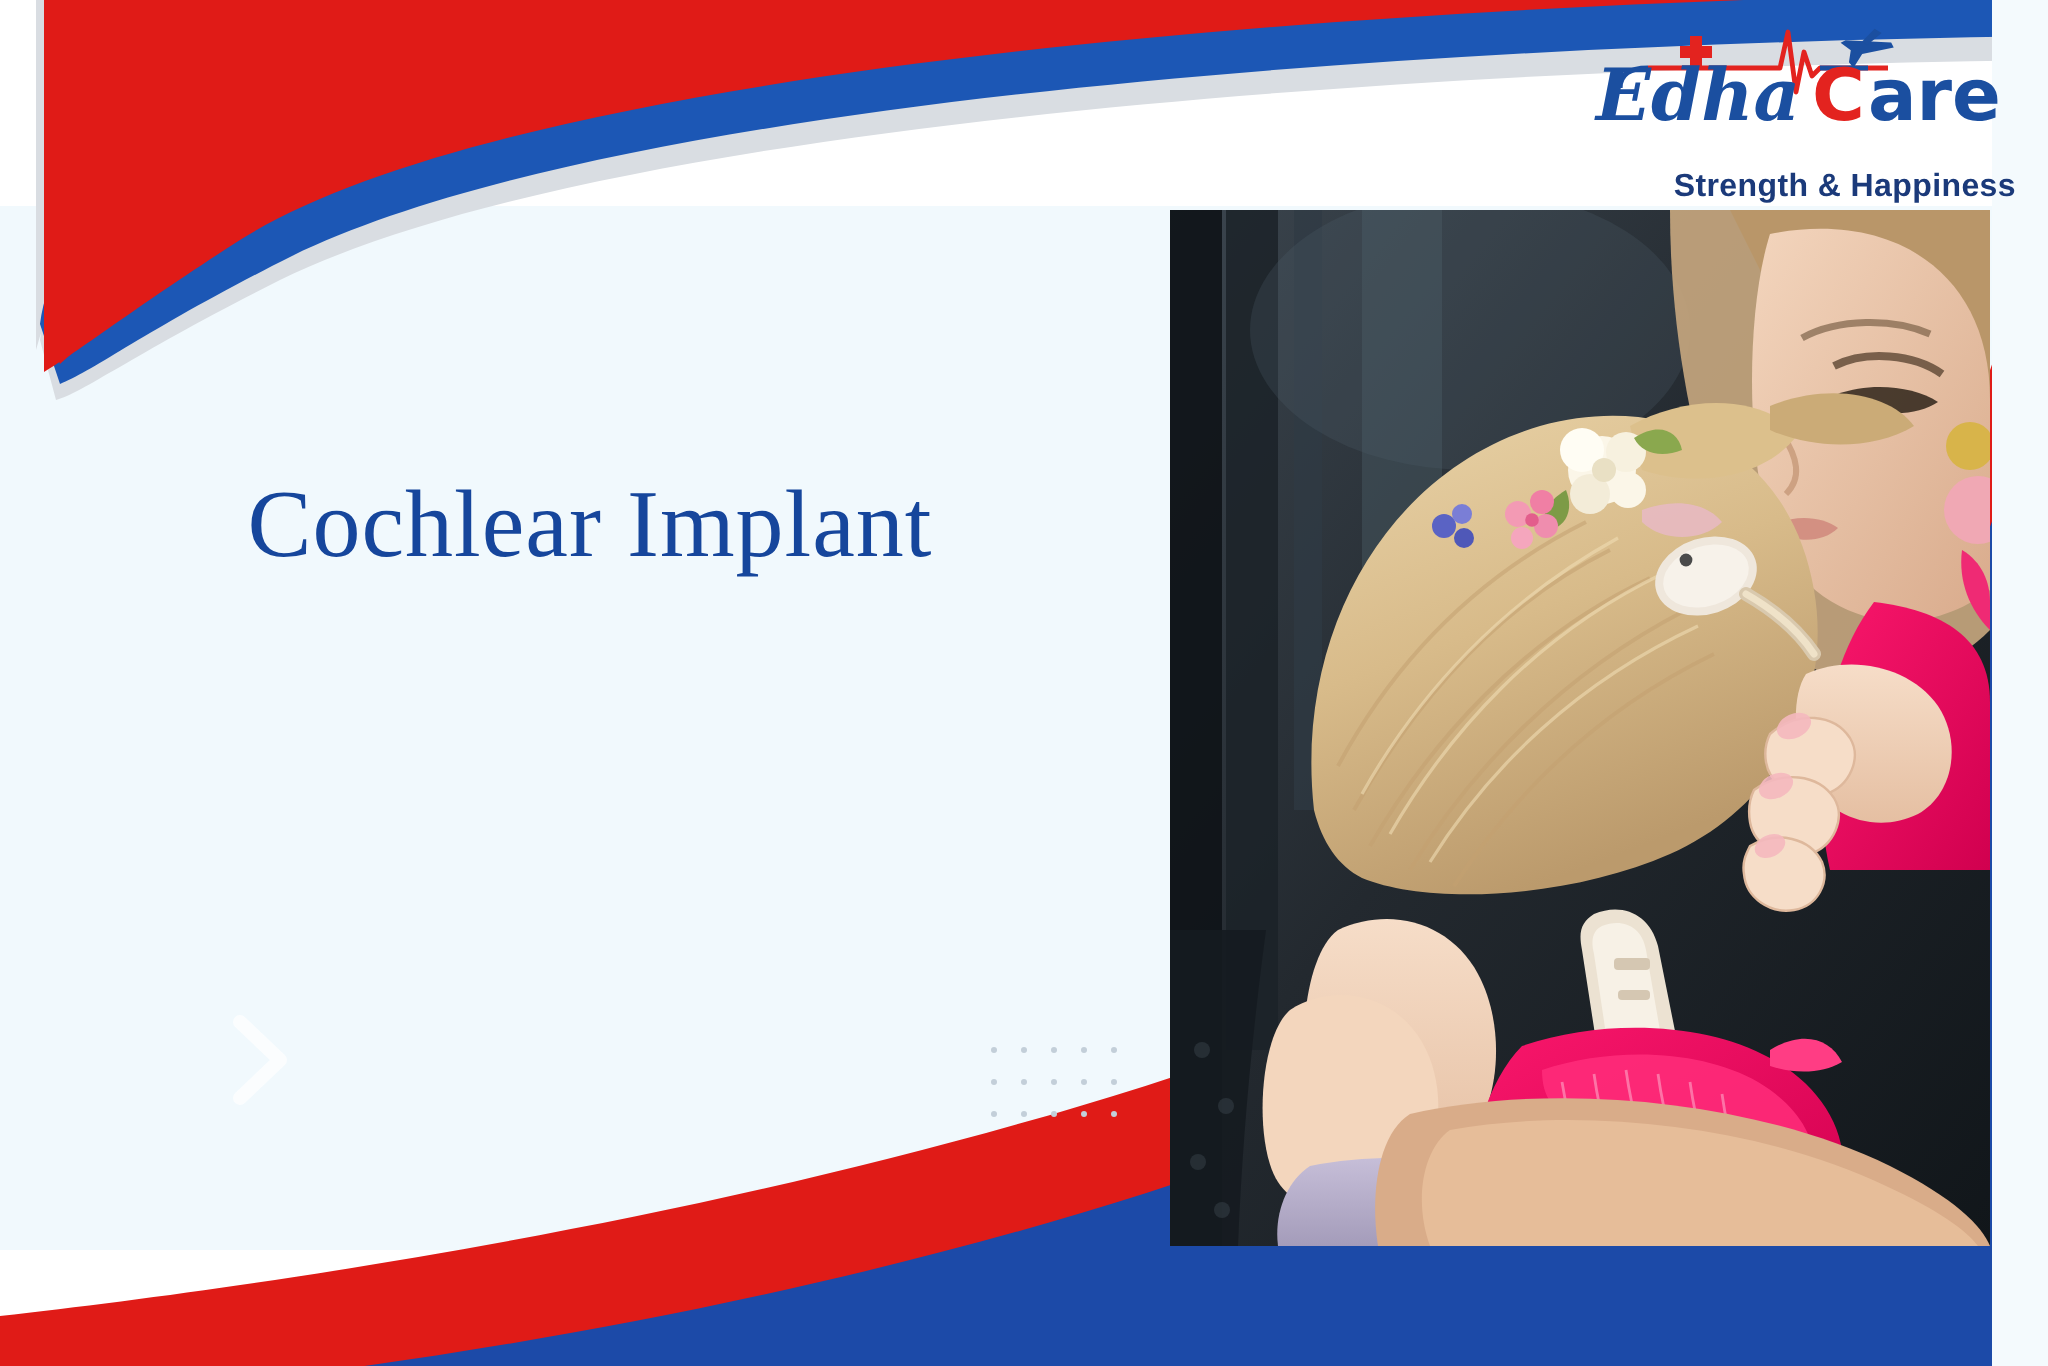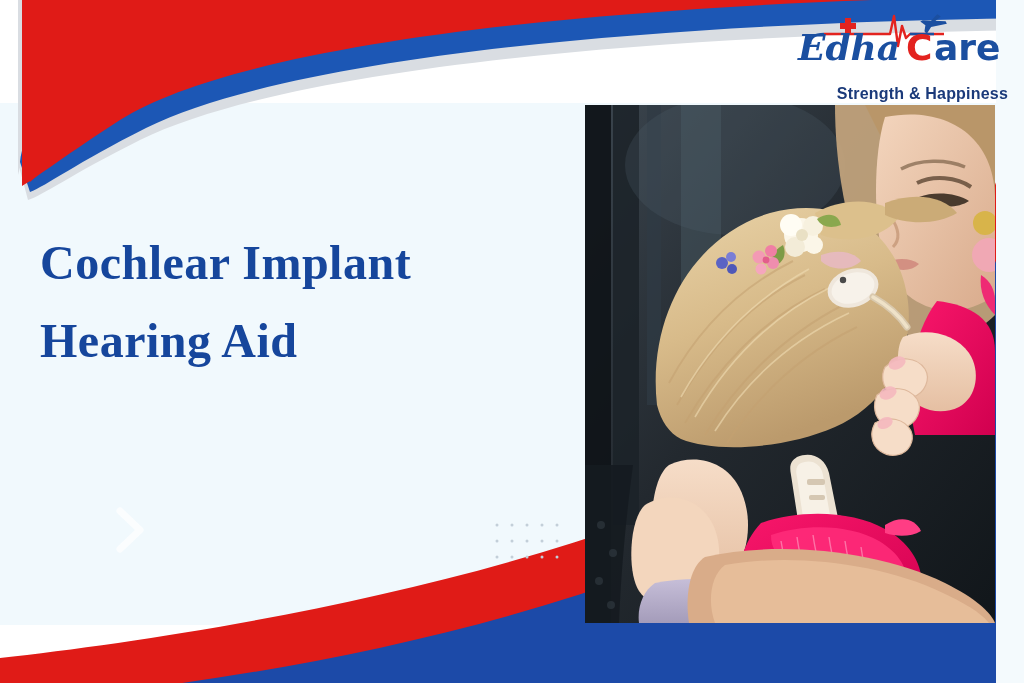--- a/index.html
+++ b/index.html
@@ -84,22 +84,23 @@
     letter-spacing: 0.2px;
     white-space: nowrap;
   }
 
   
   .headline {
     position: absolute;
     left: 40px;
     top: 238px;
     width: 510px;
+    text-align: center;
     font-family: "Liberation Serif", "DejaVu Serif", serif;
-    font-weight: bold;
+    font-weight: normal;
   }
   .hl-line1 {
     font-size: 48px;
     line-height: 1.05;
     color: #16469c;
     letter-spacing: 0.5px;
   }
   .hl-line2 {
     font-size: 38px;
     line-height: 1.0;
@@ -356,21 +357,20 @@
       <text x="14" y="52" font-family="'DejaVu Serif', serif" font-size="36" font-style="italic" font-weight="bold" fill="#1b4fa0">Edha</text>
 
       <text x="122" y="52" font-family="'DejaVu Sans', sans-serif" font-size="36" font-weight="bold" fill="#e3231f">C</text>
       <text x="150" y="52" font-family="'DejaVu Sans', sans-serif" font-size="36" font-weight="bold" fill="#1b4fa0">are</text>
     </svg>
     <div class="logo-tagline">Strength &amp; Happiness</div>
   </div>
 
   <div class="headline">
     <div class="hl-line1">Cochlear Implant</div>
-    <div class="hl-line3">Hearing Aid</div>
   </div>
 
   <svg class="chevron" viewBox="0 0 40 50">
     <path d="M10,6 L30,25 L10,44" stroke="#ffffff" stroke-width="7" fill="none" stroke-linecap="round" stroke-linejoin="round" opacity="0.95"></path>
   </svg>
 
   <svg class="dotgrid" viewBox="0 0 64 38">
     <g fill="#c3cfd9">
       <circle cx="2" cy="2" r="1.5"></circle>
         <circle cx="17" cy="2" r="1.5"></circle>

